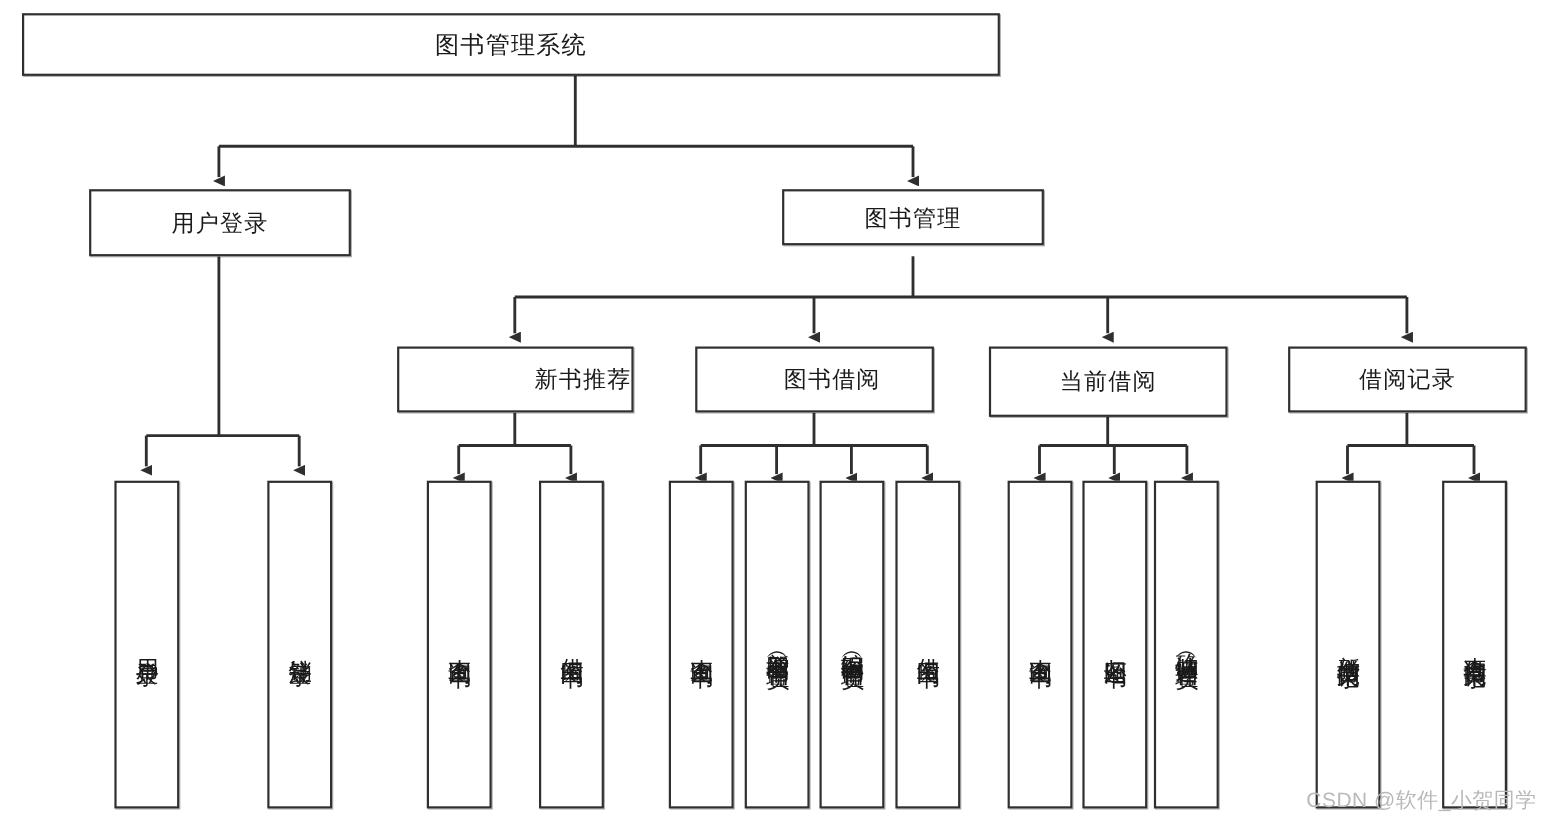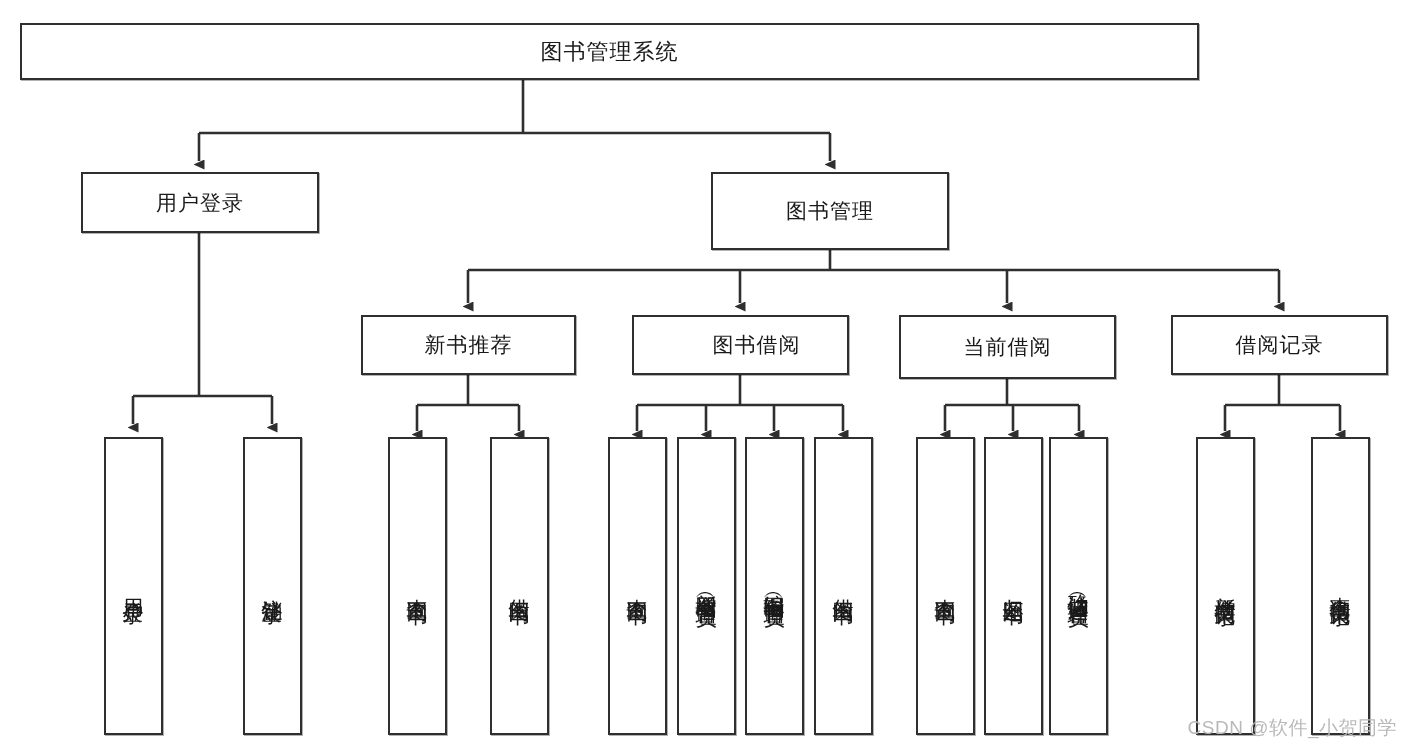--- a/index.html
+++ b/index.html
@@ -124,33 +124,33 @@
       <path d="M1013,405 L1013,431" marker-end="url(#arrow)"></path>
       <path d="M1079,405 L1079,431" marker-end="url(#arrow)"></path>
 
       <path d="M1279,375 L1279,405"></path>
       <path d="M1225,405 L1340,405"></path>
       <path d="M1225,405 L1225,431" marker-end="url(#arrow)"></path>
       <path d="M1340,405 L1340,431" marker-end="url(#arrow)"></path>
     </g>
   </svg>
 
-  <div class="node node-h node-root" style="left:20px; top:23px; width:1179px; height:57px;">
+  <div class="node node-h node-root" style="left:20px; top:12px; width:889px; height:57px;">
     <span>图书管理系统</span>
   </div>
 
   <div class="node node-h" style="left:81px; top:172px; width:238px; height:61px;">
     <span>用户登录</span>
   </div>
 
-  <div class="node node-h" style="left:711px; top:172px; width:238px; height:78px;">
+  <div class="node node-h" style="left:711px; top:172px; width:238px; height:51px;">
     <span>图书管理</span>
   </div>
 
-  <div class="node node-h" style="left:361px; top:315px; width:215px; height:60px;">
+  <div class="node node-h" style="left:361px; top:315px; width:215px; height:60px;justify-content:flex-end;">
     <span>新书推荐</span>
   </div>
 
   <div class="node node-h" style="left:632px; top:315px; width:217px; height:60px;padding-left:32px;">
     <span>图书借阅</span>
   </div>
 
   <div class="node node-h" style="left:899px; top:315px; width:217px; height:64px;">
     <span>当前借阅</span>
   </div>

